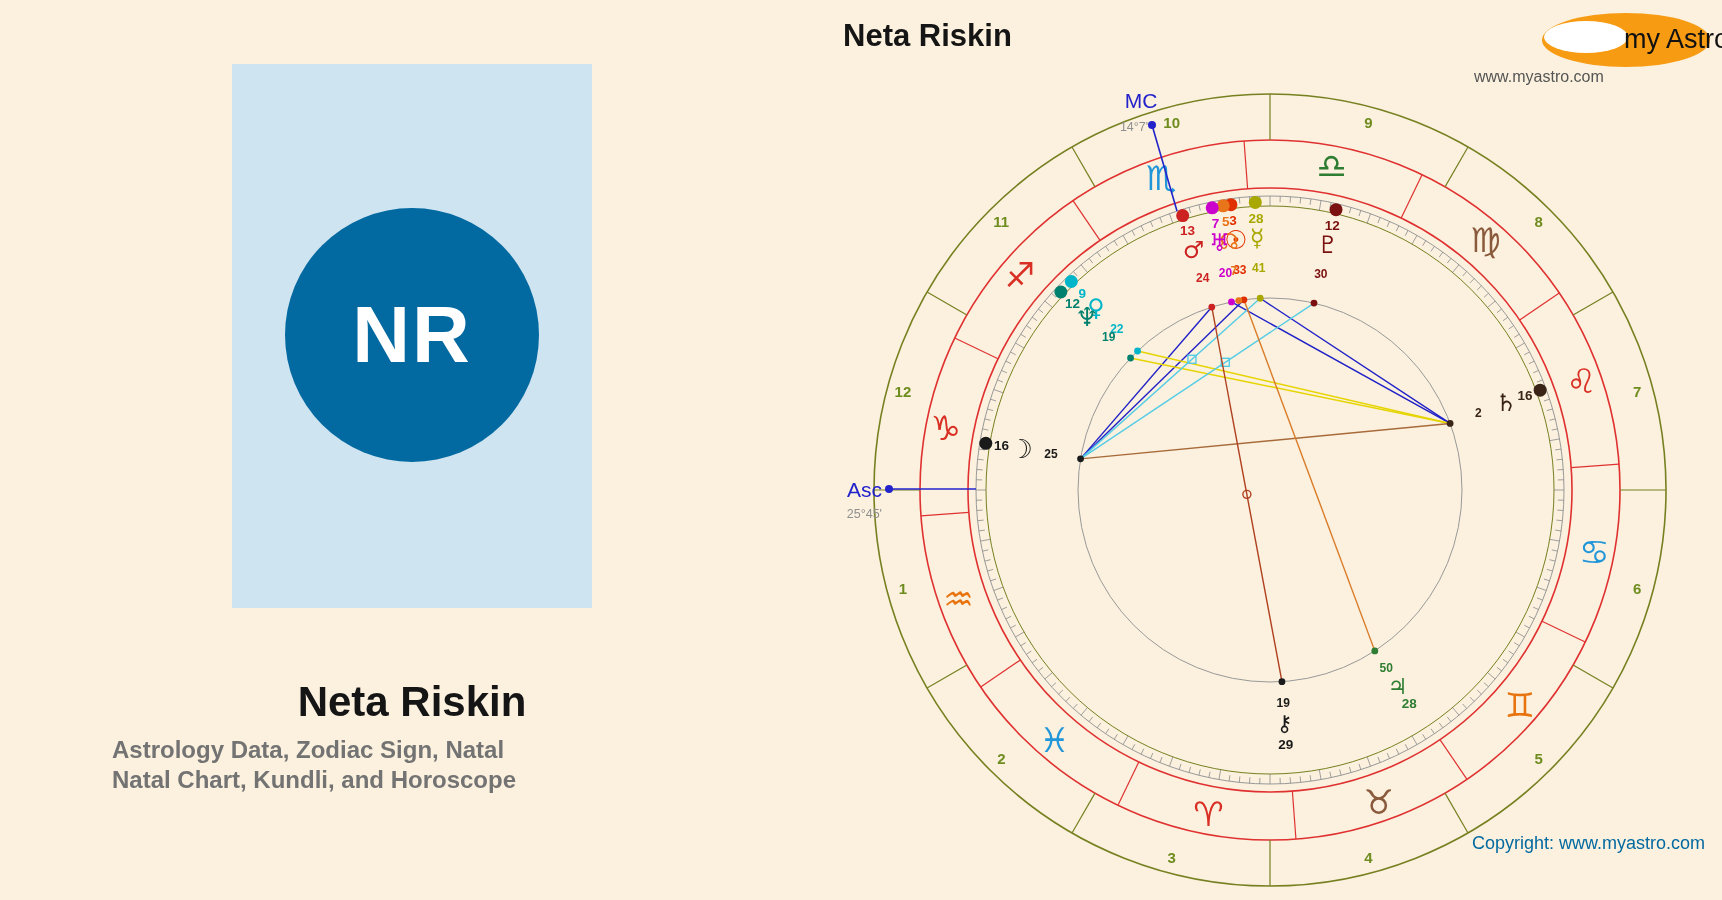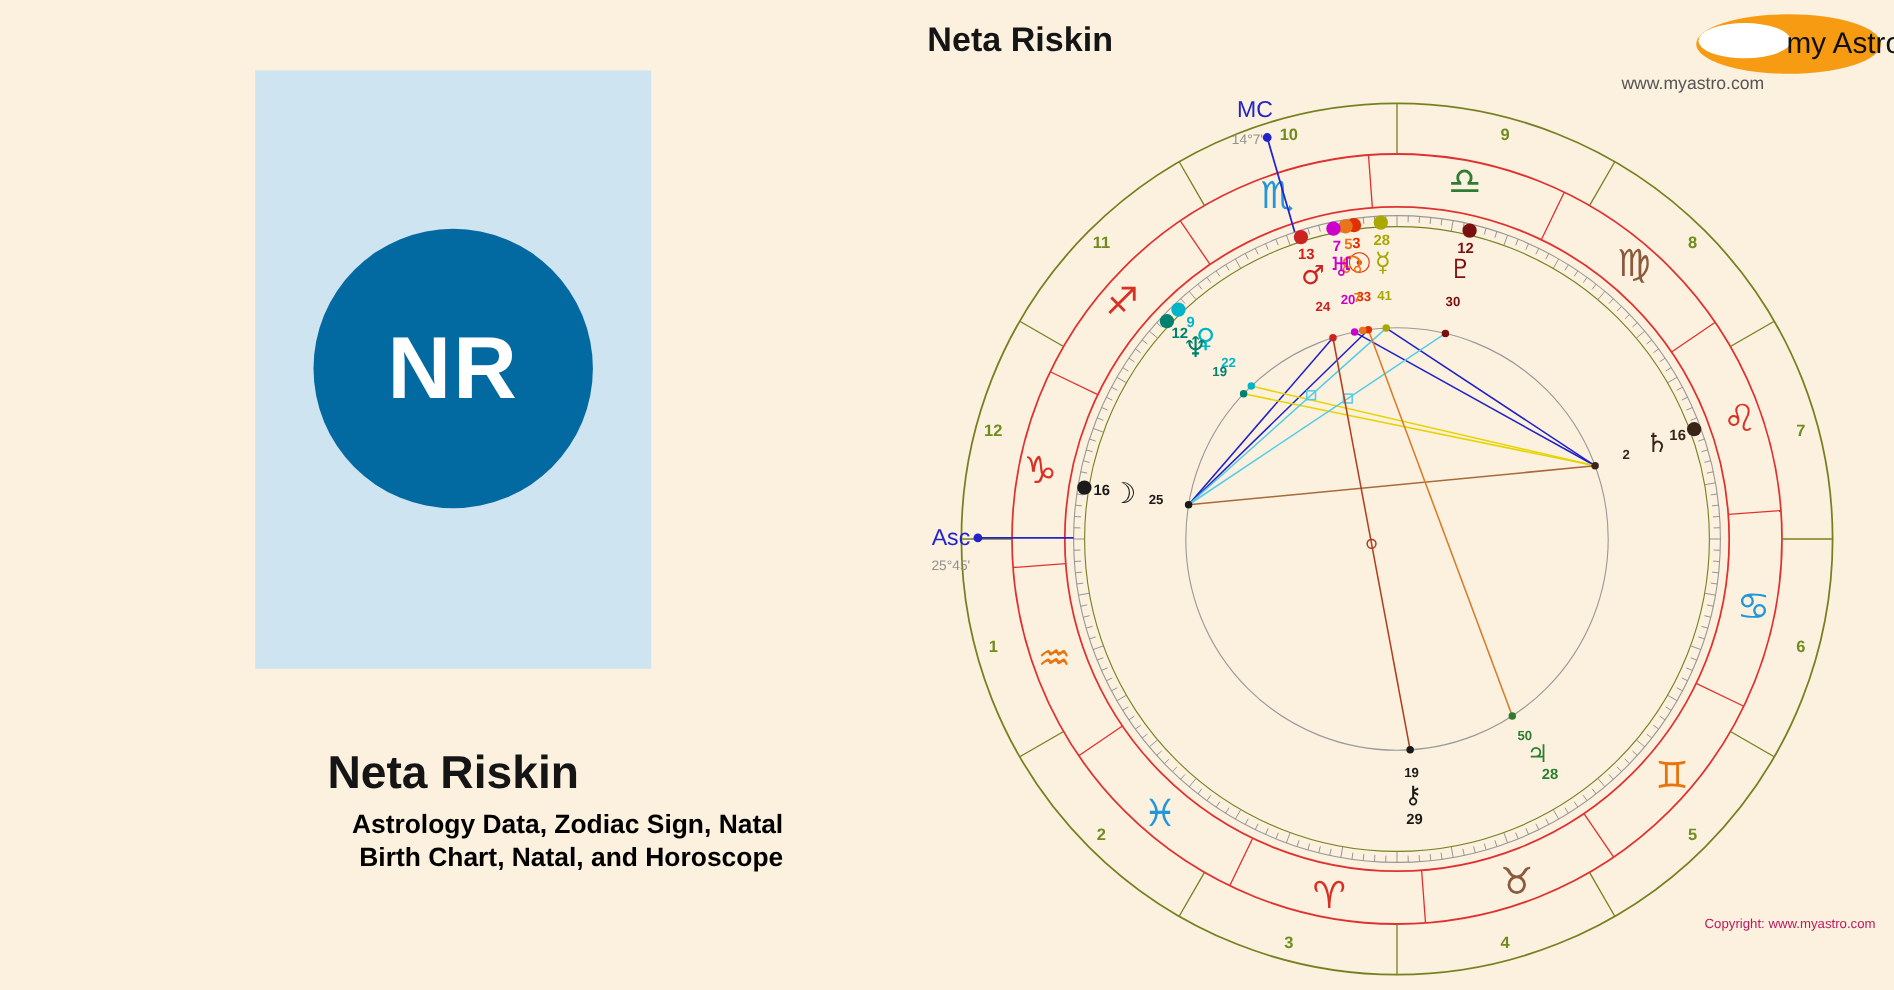--- a/index.html
+++ b/index.html
@@ -5,44 +5,44 @@
   html,body{margin:0;padding:0;width:1722px;height:900px;overflow:hidden;
     font-family:"Liberation Sans",sans-serif;}
   body{background:#fbf1de;position:relative;}
   .abs{position:absolute;}
   
   #profile-card{left:232px;top:64px;width:360px;height:544px;background:#cfe4f1;}
   #avatar{left:285px;top:208px;width:254px;height:254px;border-radius:50%;background:#0369a1;
     display:flex;align-items:center;justify-content:center;}
   #avatar span{color:#fff;font-size:80px;font-weight:bold;letter-spacing:2px;}
   #profile-name{left:112px;top:678px;width:600px;text-align:center;font-size:42px;font-weight:bold;color:#151515;}
-  .subtitle{left:112px;width:600px;text-align:right;font-size:24px;font-weight:bold;color:#000000;}
+  .subtitle{left:112px;width:600px;text-align:left;font-size:24px;font-weight:bold;color:#737373;}
   #subtitle-1{top:736px;}
   #subtitle-2{top:766px;}
   
   #chart-title{left:843px;top:18px;font-size:31px;font-weight:bold;color:#151515;}
   
   #logo-ellipse{left:1542px;top:13px;width:168px;height:54px;background:#f79b13;border-radius:50%;}
   #logo-white{left:1544px;top:21px;width:84px;height:32px;background:#fff;border-radius:50%;}
   #logo-text{left:1624px;top:24px;width:140px;font-size:27px;color:#111;}
   #logo-text b{font-weight:normal;}
   #website{left:1474px;top:68px;width:230px;font-size:16px;color:#555;}
-  #copyright{left:1405px;top:833px;width:300px;text-align:right;font-size:12px;color:#be185d;}
+  #copyright{left:1405px;top:833px;width:300px;text-align:right;font-size:18px;color:#0369a1;}
   svg{position:absolute;left:0;top:0;}
 </style>
 </head>
 <body>
 
 <div class="abs" id="profile-card"></div>
 <div class="abs" id="avatar">
   <span>NR</span>
 </div>
 <div class="abs" id="profile-name">Neta Riskin</div>
 <div class="abs subtitle" id="subtitle-1">Astrology Data, Zodiac Sign, Natal</div>
-<div class="abs subtitle" id="subtitle-2">Birth Chart, Natal, and Horoscope</div>
+<div class="abs subtitle" id="subtitle-2">Natal Chart, Kundli, and Horoscope</div>
 
 <div class="abs" id="chart-title">Neta Riskin</div>
 
 <div class="abs" id="logo-ellipse"></div>
 <div class="abs" id="logo-white"></div>
 <div class="abs" id="logo-text"><b>my</b> <b>Astro</b></div>
 <div class="abs" id="website">www.myastro.com</div>
 <div class="abs" id="copyright">Copyright: www.myastro.com</div>
 
 <svg id="wheel" width="1722" height="900" viewBox="0 0 1722 900">

